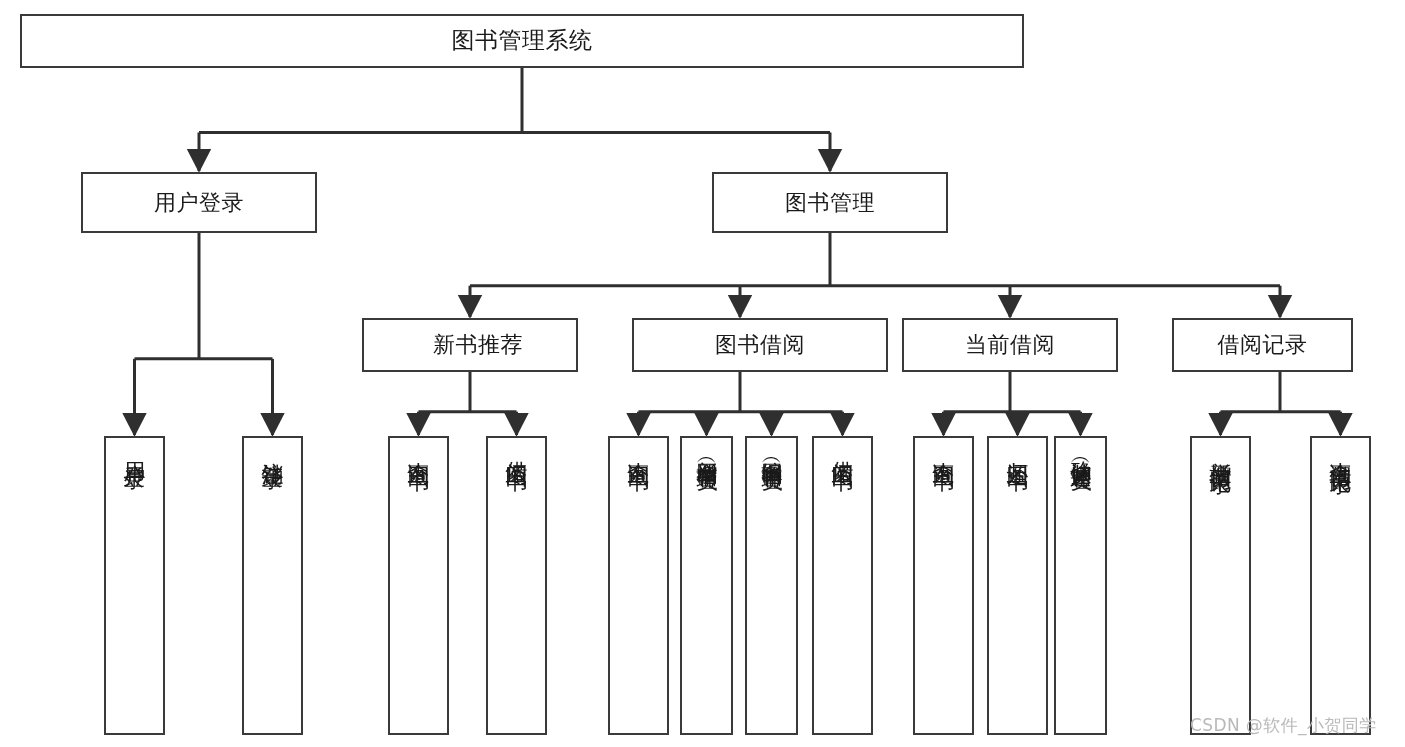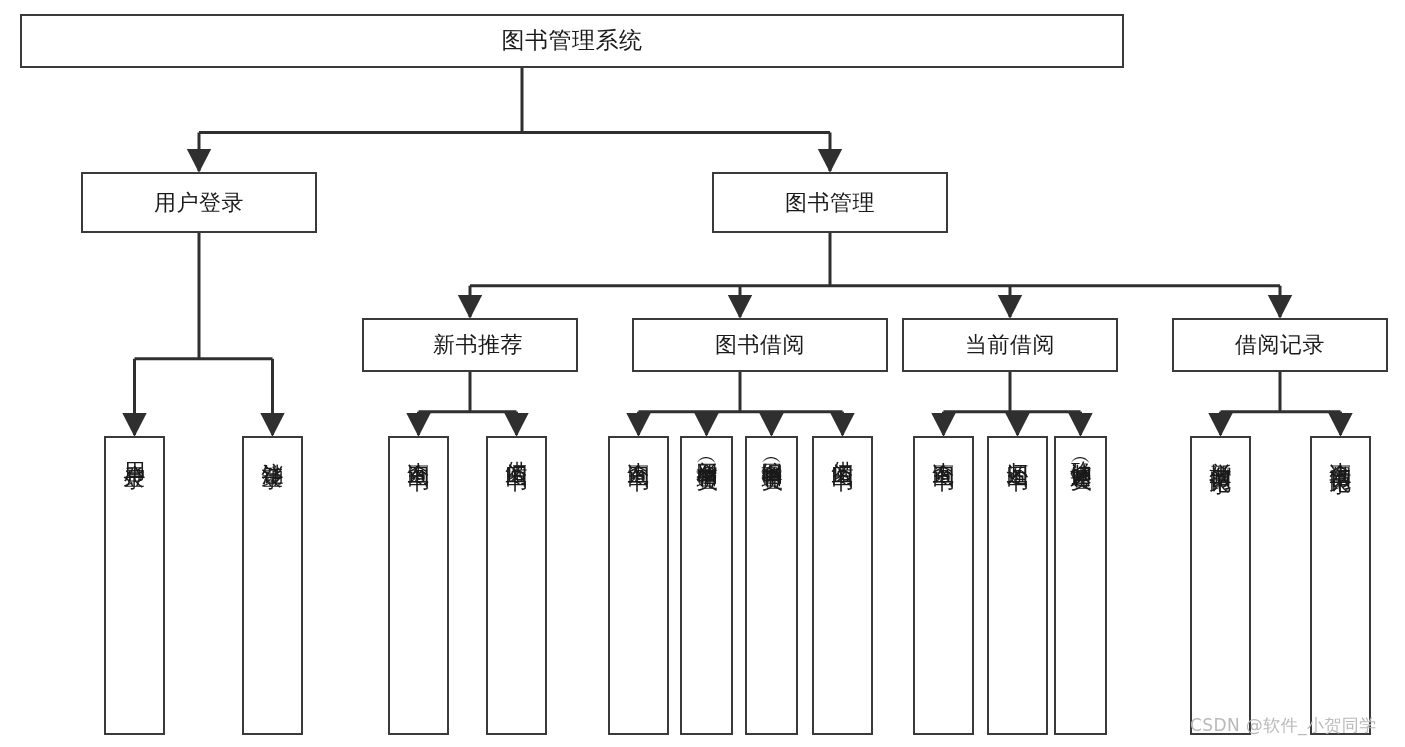--- a/index.html
+++ b/index.html
@@ -112,21 +112,21 @@
         <path d="M943.5,411.68 L943.5,435" marker-end="url(#arrow)"></path>
         <path d="M1017.5,411.68 L1017.5,435" marker-end="url(#arrow)"></path>
         <path d="M1080.5,411.68 L1080.5,435" marker-end="url(#arrow)"></path>
         <path d="M1280,372 L1280,411.68"></path>
         <path d="M1220.5,411.68 L1340.5,411.68"></path>
         <path d="M1220.5,411.68 L1220.5,435" marker-end="url(#arrow)"></path>
         <path d="M1340.5,411.68 L1340.5,435" marker-end="url(#arrow)"></path>
       </g>
   </svg>
 
-  <div class="node horiz" id="root-node" style="left: 20px; top: 14px; width: 1104px; height: 54px;">
+  <div class="node horiz" id="root-node" style="left: 20px; top: 14px; width: 1004px; height: 54px;">
     <span class="label">图书管理系统</span>
   </div>
 
   <div class="node horiz" id="node-user-login" style="left: 81px; top: 172px; width: 236px; height: 61px;">
     <span class="label">用户登录</span>
   </div>
 
   <div class="node horiz" id="node-book-manage" style="left: 712px; top: 172px; width: 236px; height: 61px; align-items: center;">
     <span class="label">图书管理</span>
   </div>
@@ -136,21 +136,21 @@
   </div>
 
   <div class="node horiz" id="node-book-borrow" style="left: 632px; top: 318px; width: 256px; height: 54px;">
     <span class="label">图书借阅</span>
   </div>
 
   <div class="node horiz" id="node-current-borrow" style="left: 902px; top: 318px; width: 216px; height: 54px; align-items: center;">
     <span class="label">当前借阅</span>
   </div>
 
-  <div class="node horiz" id="node-borrow-record" style="left: 1172px; top: 318px; width: 216px; height: 54px;">
+  <div class="node horiz" id="node-borrow-record" style="left: 1172px; top: 318px; width: 181px; height: 54px;">
     <span class="label">借阅记录</span>
   </div>
 
   <div class="node vert" id="node-leaf-user-login" style="left: 104px; top: 436px; width: 61px; height: 299px;">
     <span class="label">用户登录</span>
   </div>
 
   <div class="node vert" id="node-leaf-logout" style="left: 242px; top: 436px; width: 61px; height: 299px;">
     <span class="label">注销登录</span>
   </div>

